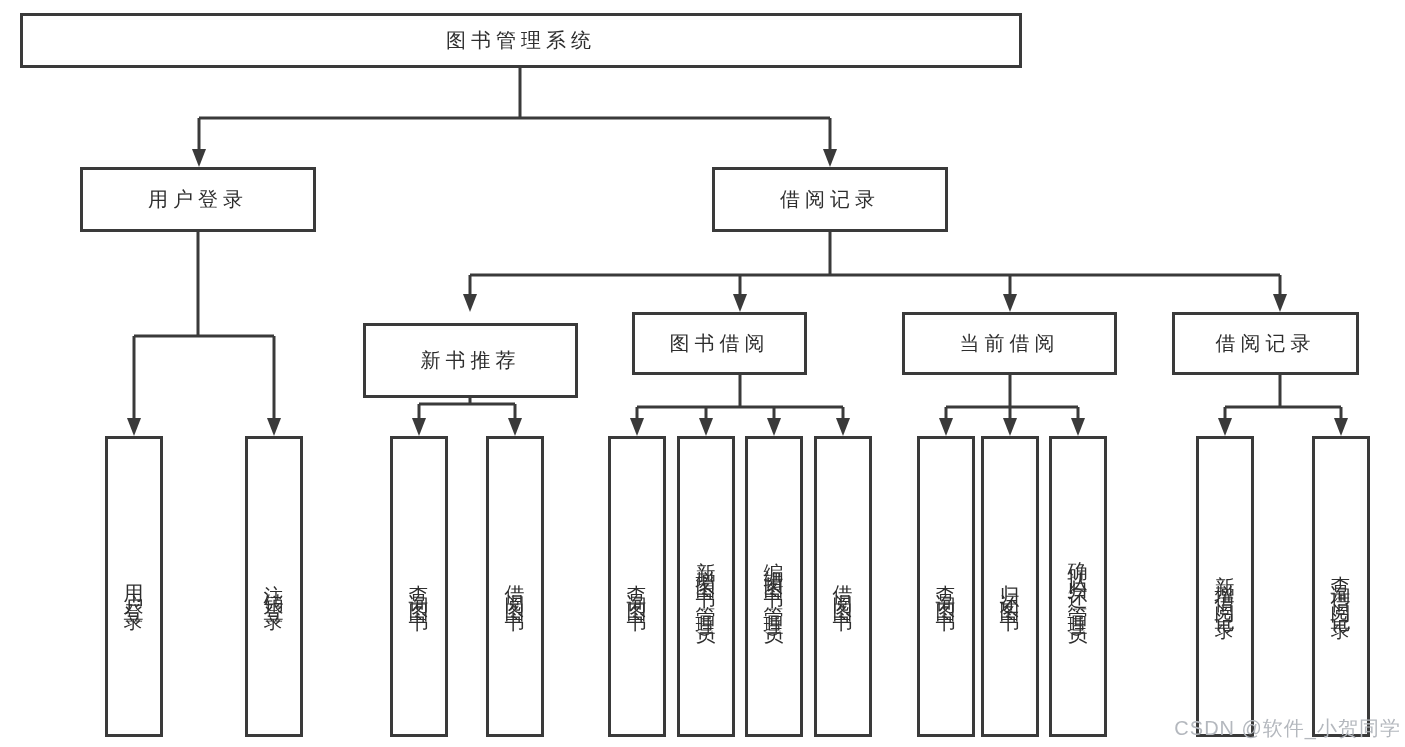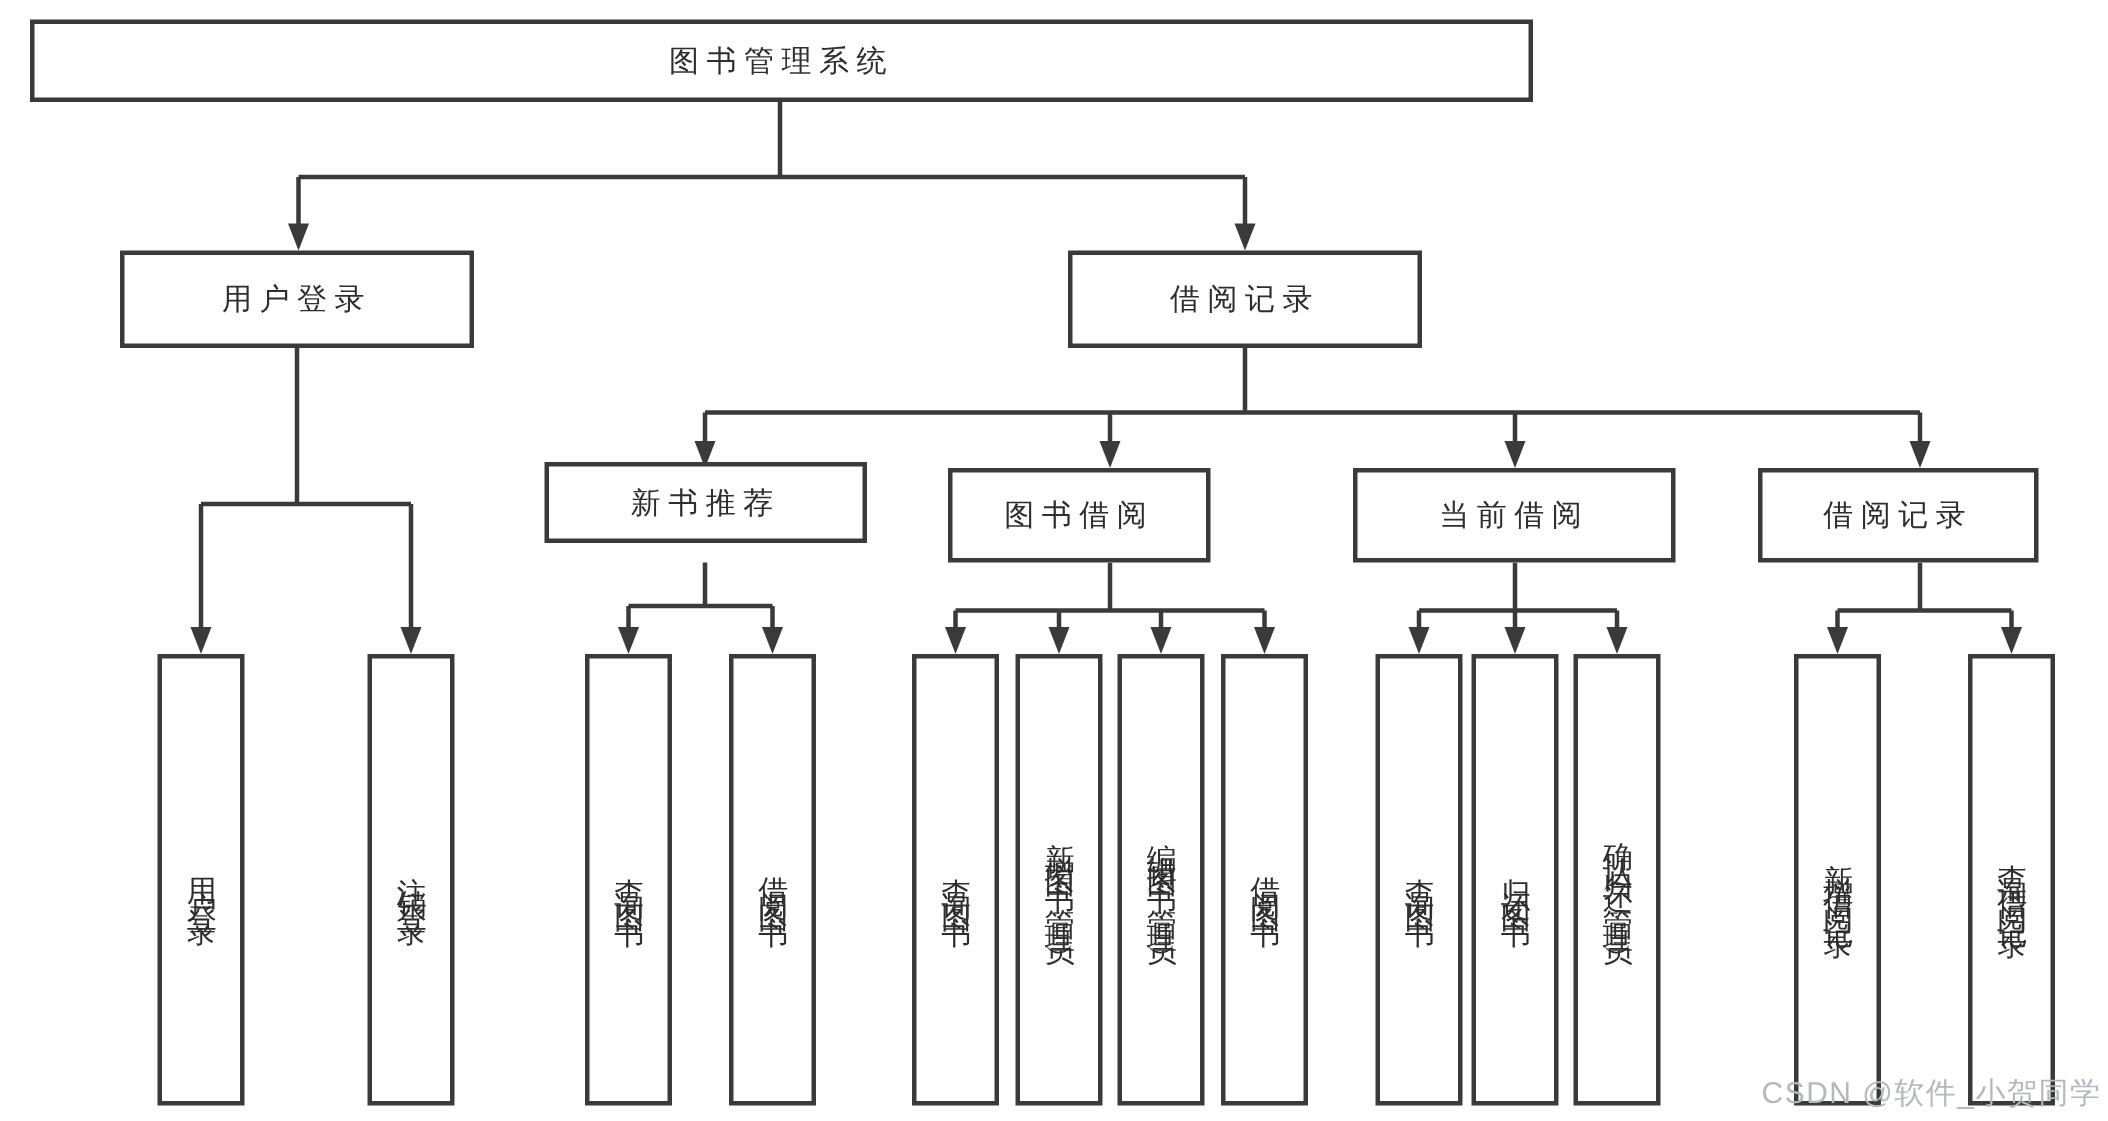--- a/index.html
+++ b/index.html
@@ -76,21 +76,21 @@
     <span>图书管理系统</span>
   </div>
 
   <div class="node h" style="left:80px;top:167px;width:236px;height:65px">
     <span>用户登录</span>
   </div>
   <div class="node h" style="left:712px;top:167px;width:236px;height:65px">
     <span>借阅记录</span>
   </div>
 
-  <div class="node h" style="left:363px;top:308px;width:215px;height:54px">
+  <div class="node h" style="left:363px;top:323px;width:215px;height:75px">
     <span>新书推荐</span>
   </div>
   <div class="node h" style="left:632px;top:312px;width:175px;height:63px">
     <span>图书借阅</span>
   </div>
   <div class="node h" style="left:902px;top:312px;width:215px;height:63px">
     <span>当前借阅</span>
   </div>
   <div class="node h" style="left:1172px;top:312px;width:187px;height:63px">
     <span>借阅记录</span>

